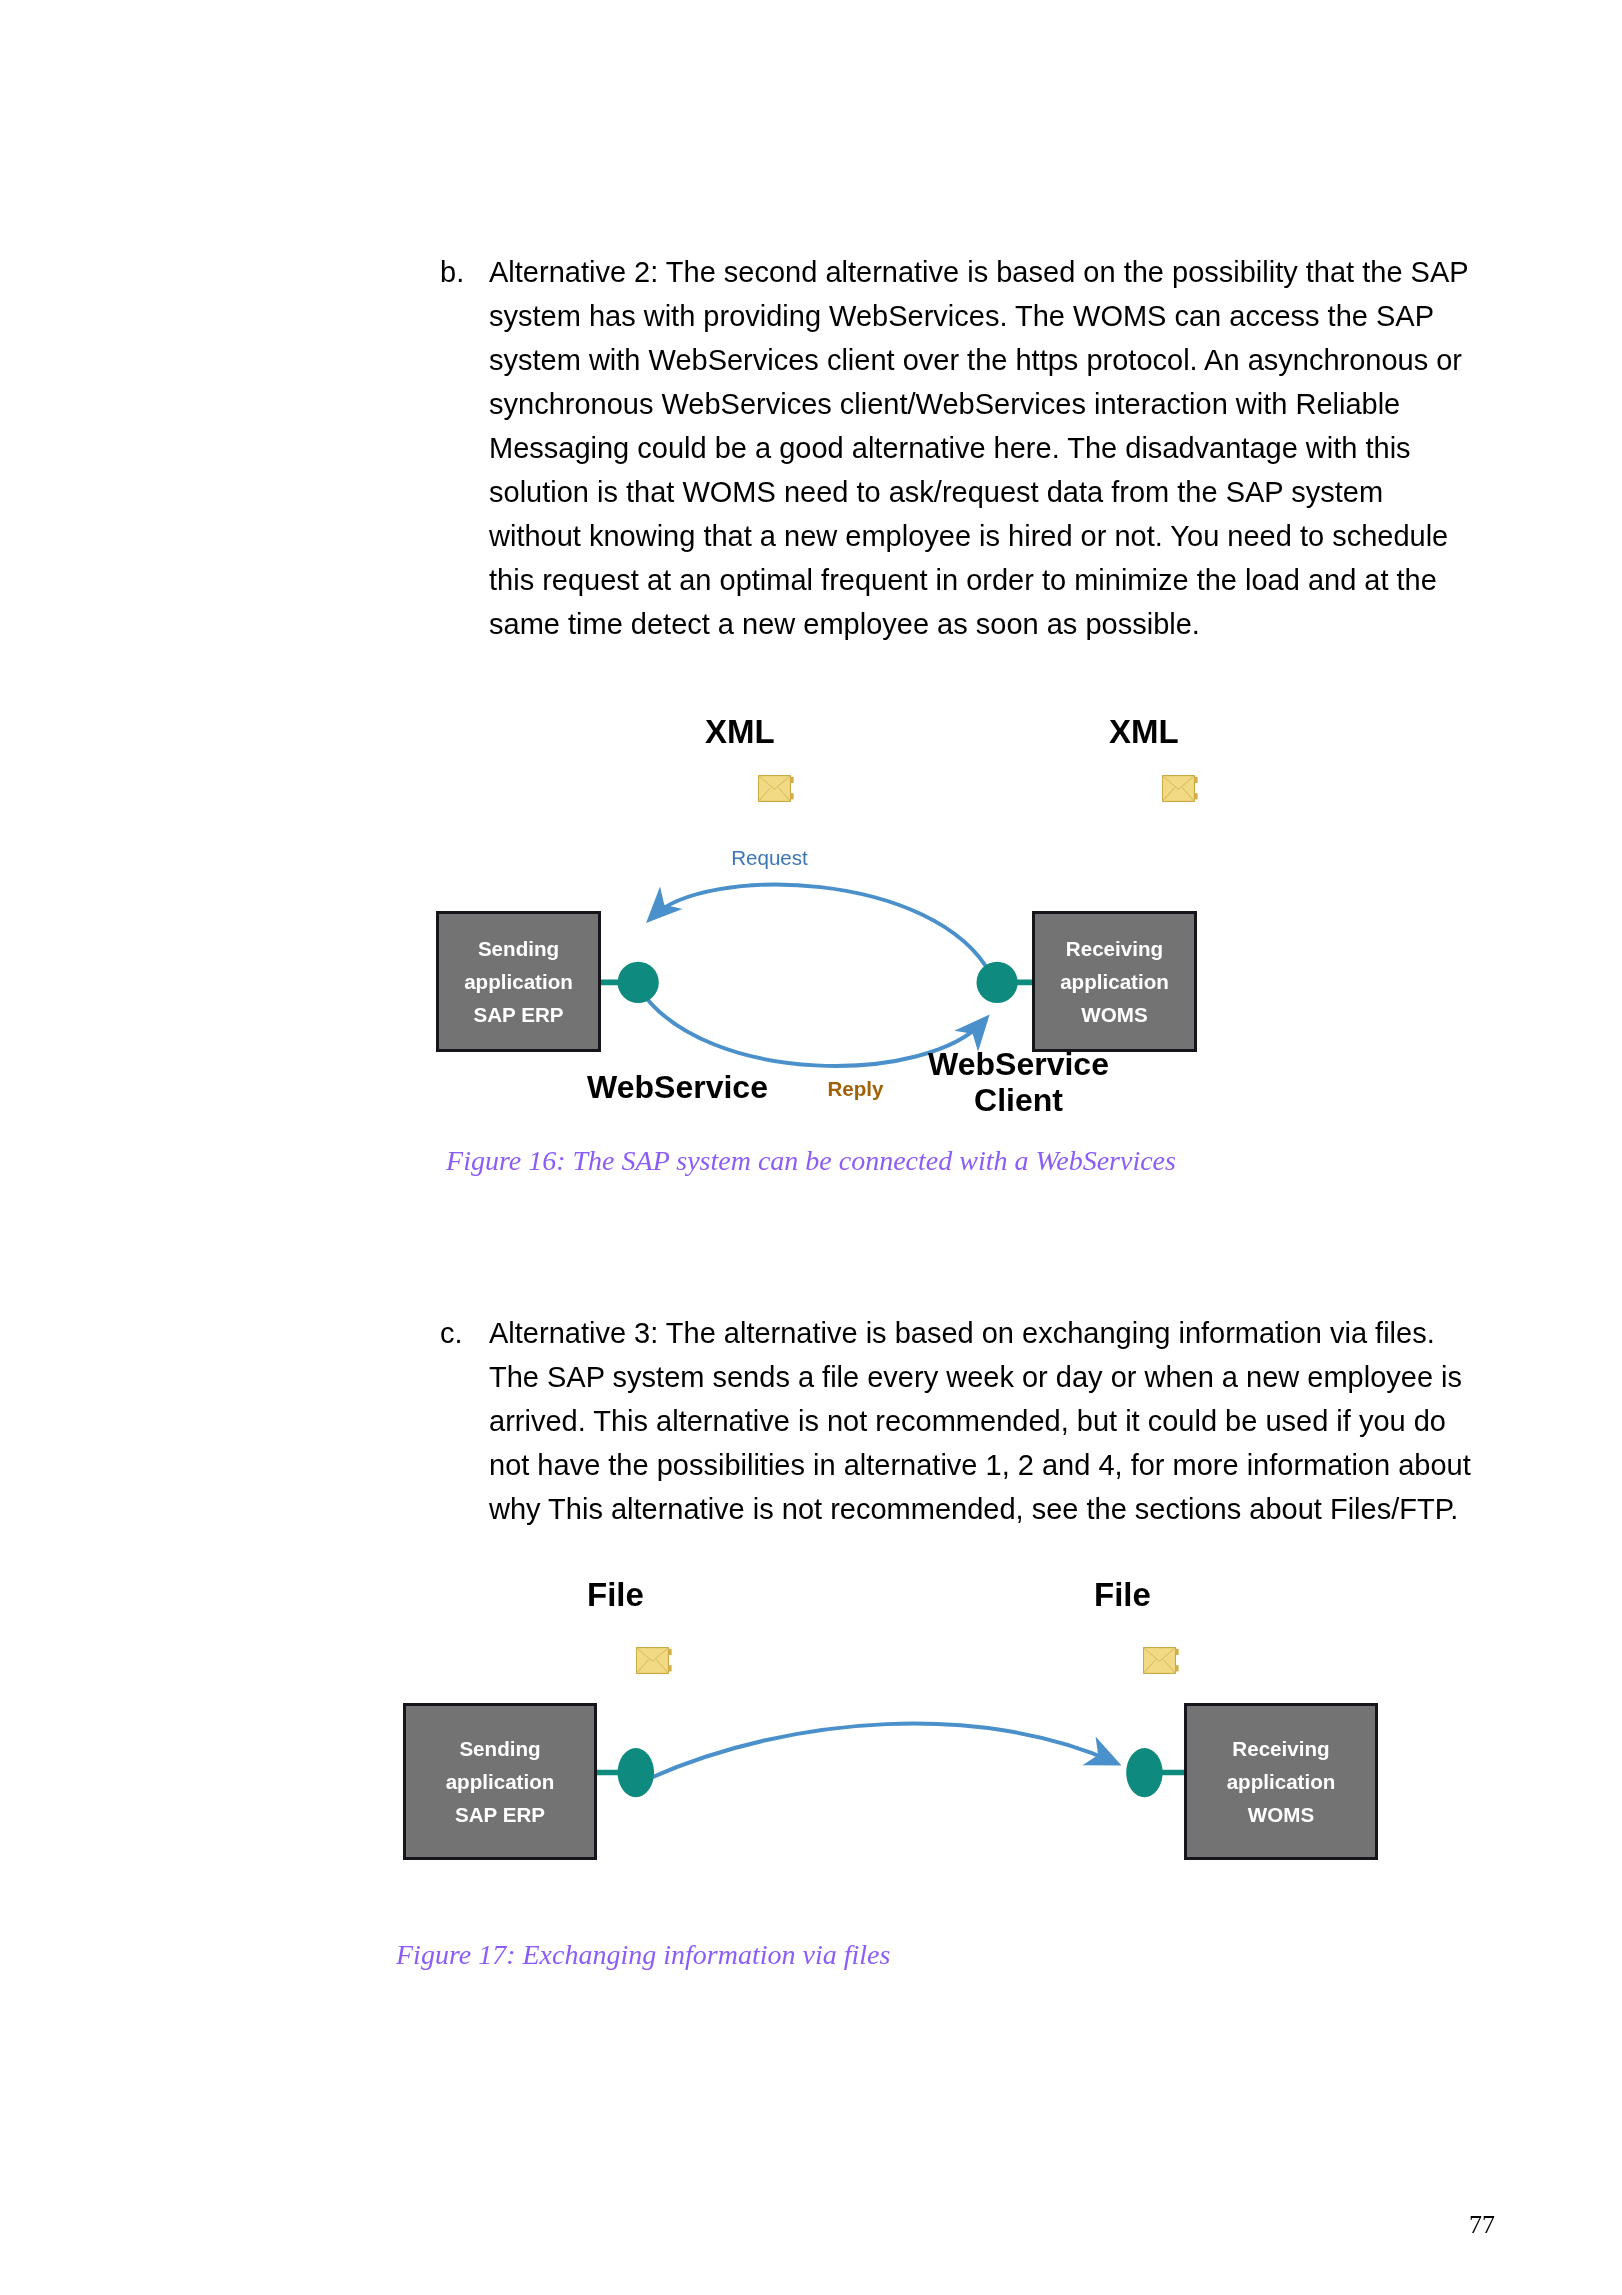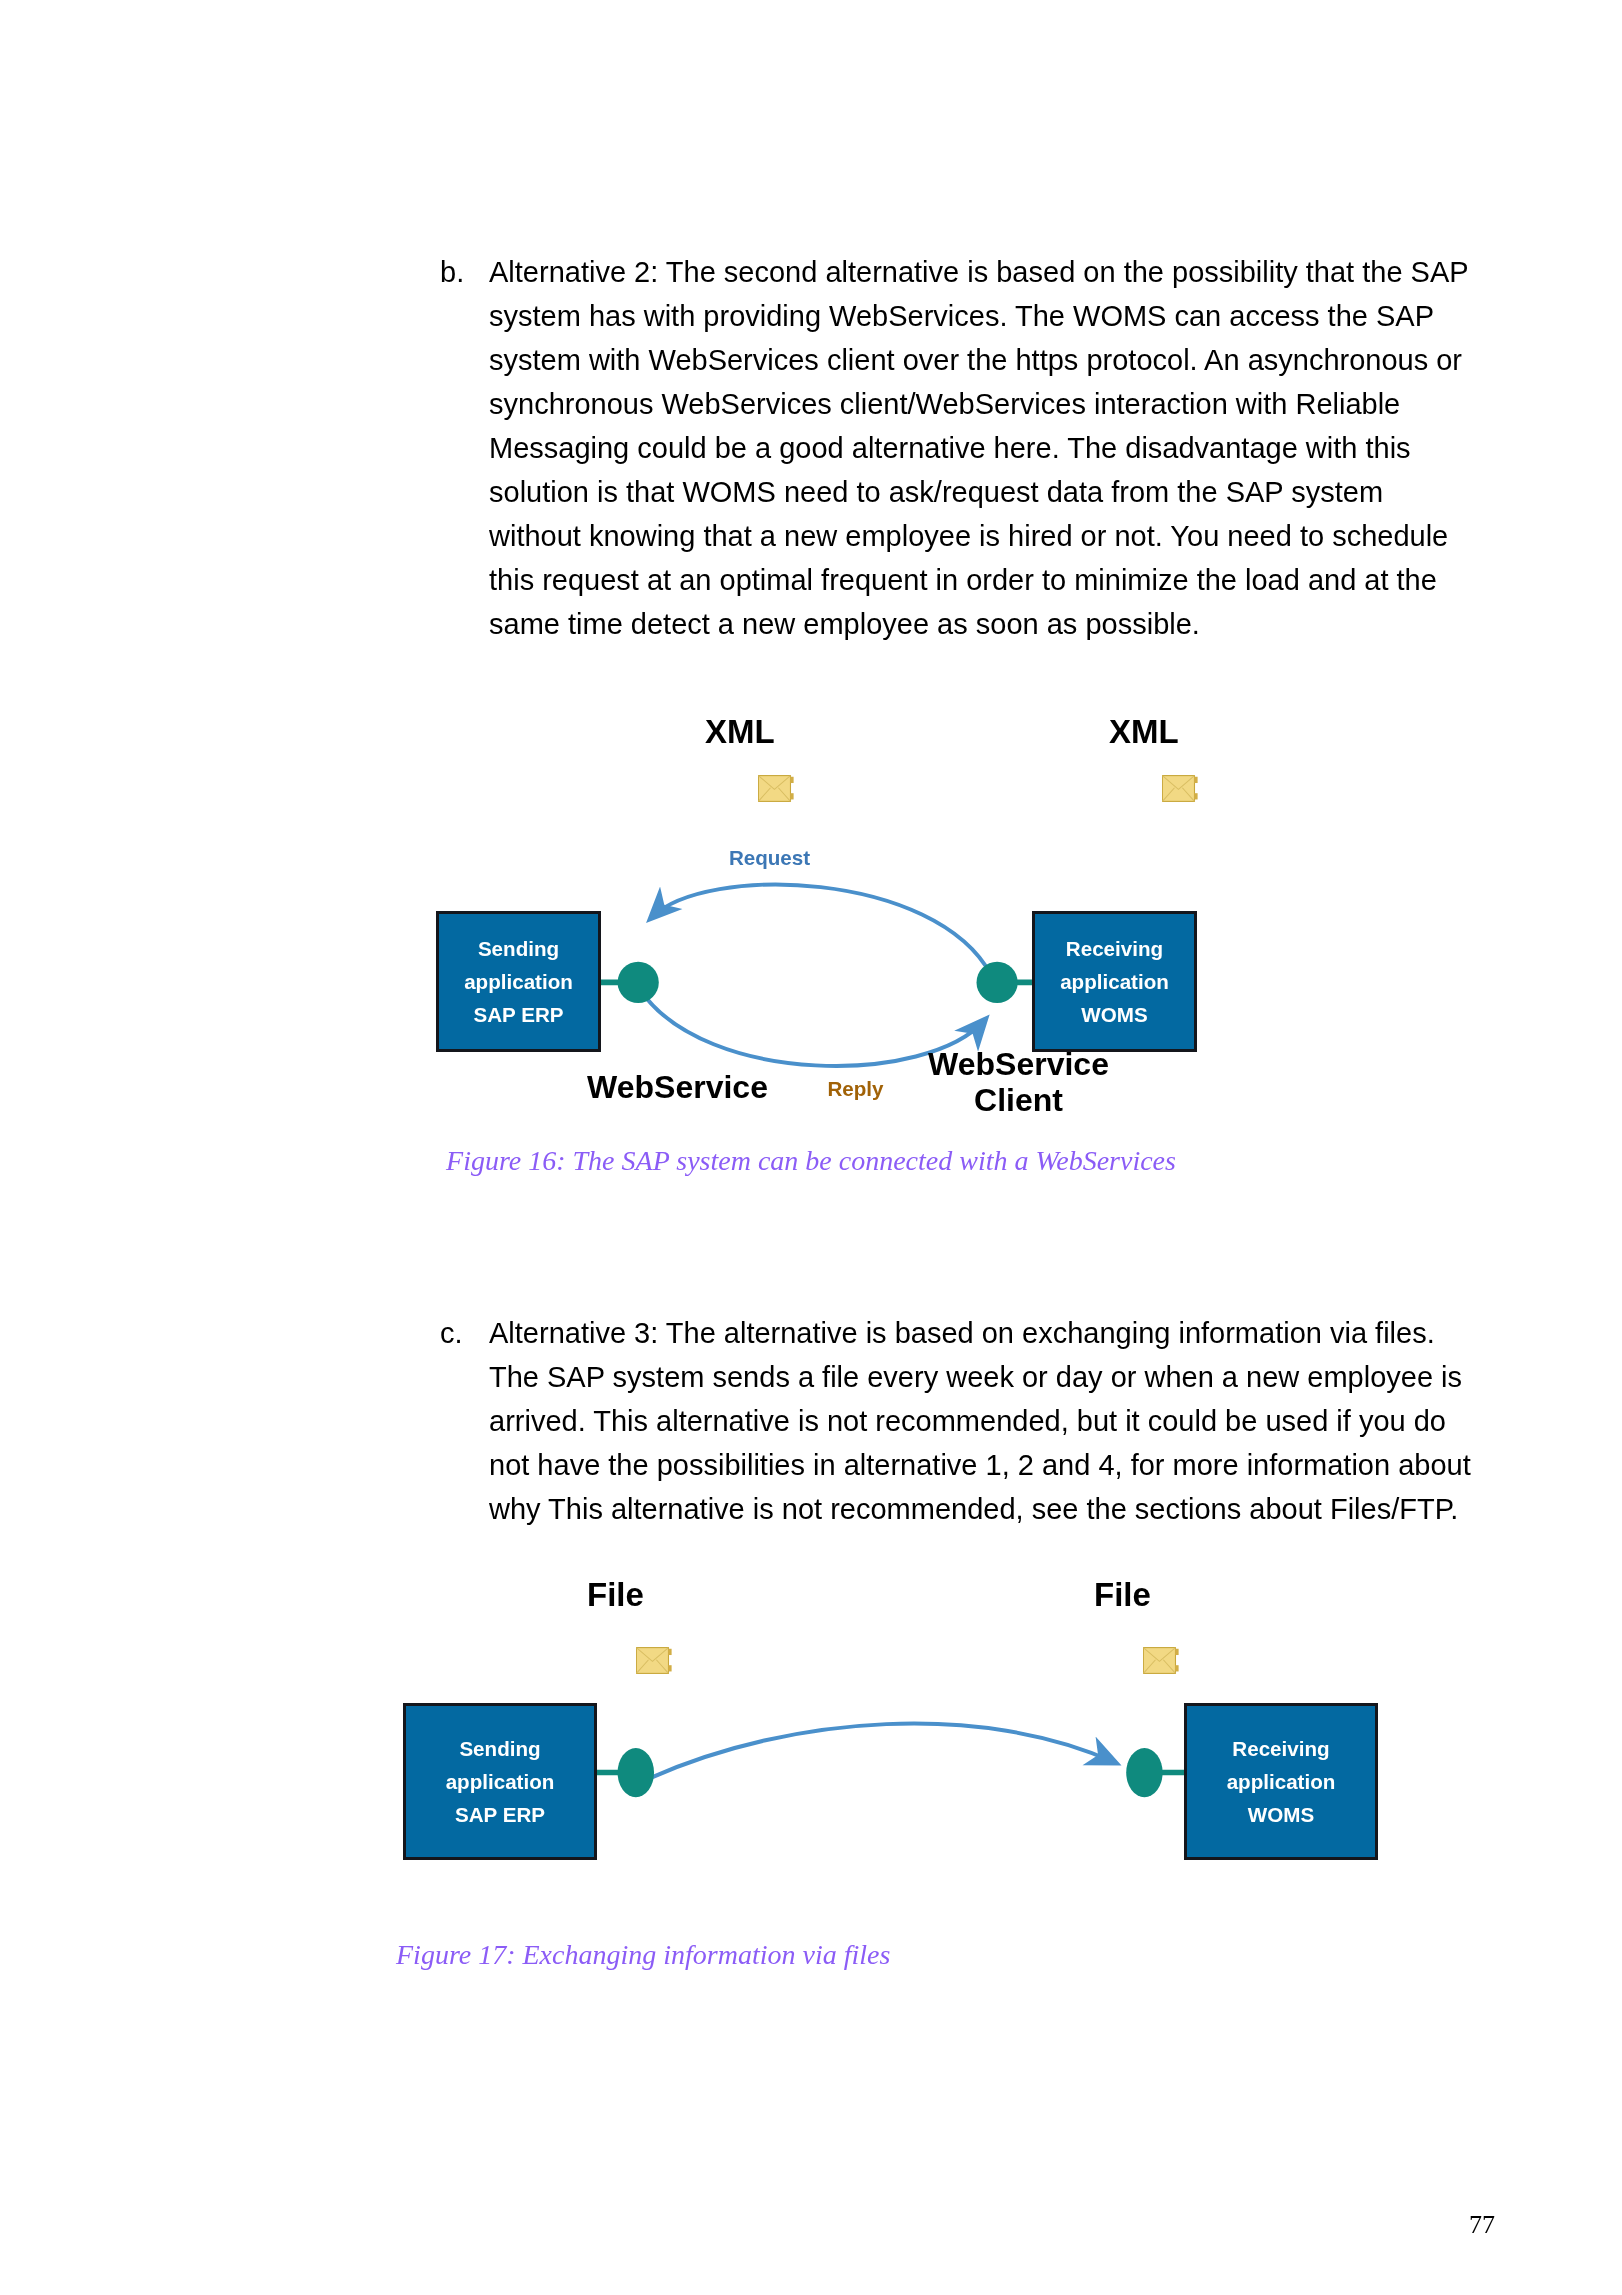--- a/index.html
+++ b/index.html
@@ -70,21 +70,21 @@
   
   .figure {
     position: absolute;
   }
   #figure-16 { left: 444px; top: 713px; width: 1046px; height: 412px; }
   #figure-17 { left: 349px; top: 1568px; width: 1125px; height: 341px; }
 
   
   .node-box {
     position: absolute;
-    background: #0369a1;
+    background: #737373;
     border: 3.2px solid #14161C;
     box-sizing: border-box;
     display: flex;
     flex-direction: column;
     align-items: center;
     justify-content: center;
     color: #ffffff;
     font-family: "Liberation Sans", sans-serif;
     font-weight: bold;
     font-size: 20.6px;
@@ -158,21 +158,21 @@
       <rect x="440" y="460" width="120" height="40" fill="#ffffff"></rect>
 
       <line x1="198" y1="340" x2="240" y2="340" stroke="#0F8A7E" stroke-width="7"></line>
       <line x1="700" y1="340" x2="742" y2="340" stroke="#0F8A7E" stroke-width="7"></line>
 
       <circle cx="245" cy="340" r="26" fill="#0F8A7E"></circle>
       <circle cx="698" cy="340" r="26" fill="#0F8A7E"></circle>
     </svg>
 
     <div style="position:absolute; left:266px; top:133px; width:119px; text-align:center;
-                font-family:'Liberation Sans', sans-serif; font-weight:bold; font-size:20.6px;
+                font-family:'Liberation Sans', sans-serif; font-weight:normal; font-size:20.6px;
                 color:#3C77B5;">Request</div>
     <div style="position:absolute; left:360px; top:364px; width:103px; text-align:center;
                 font-family:'Liberation Sans', sans-serif; font-weight:bold; font-size:20.6px;
                 color:#a16207;">Reply</div>
 
     <div class="topic-label" style="left:261px; top:0px; width:143px;">XML</div>
     <div class="topic-label" style="left:665px; top:0px; width:143px;">XML</div>
 
     <svg class="envelope-icon" style="left:314px; top:62px;" viewBox="0 0 46 34">
       <rect x="0.5" y="0.5" width="41" height="33" fill="#F2D984" stroke="#C8A73C" stroke-width="1.4"></rect>

